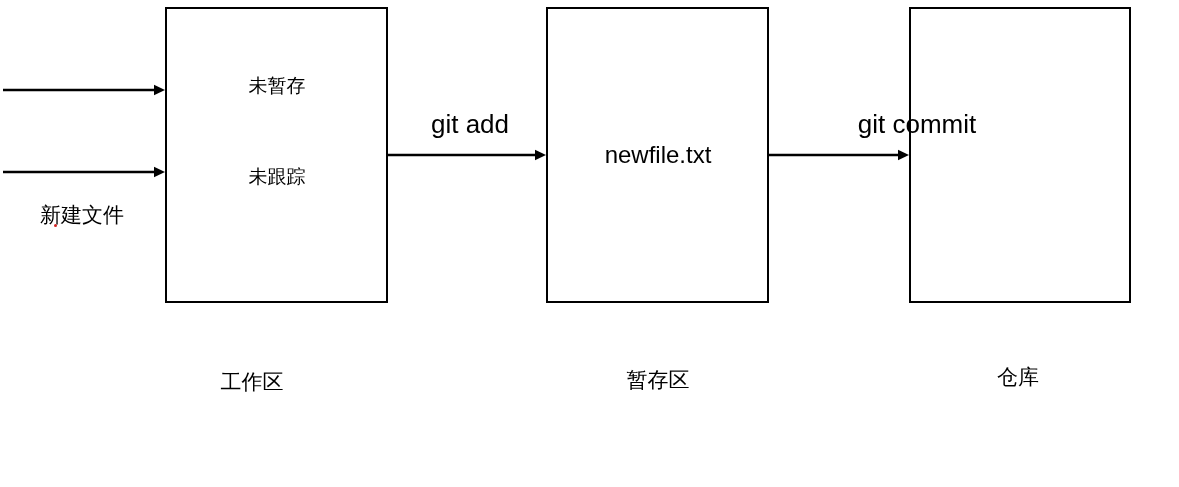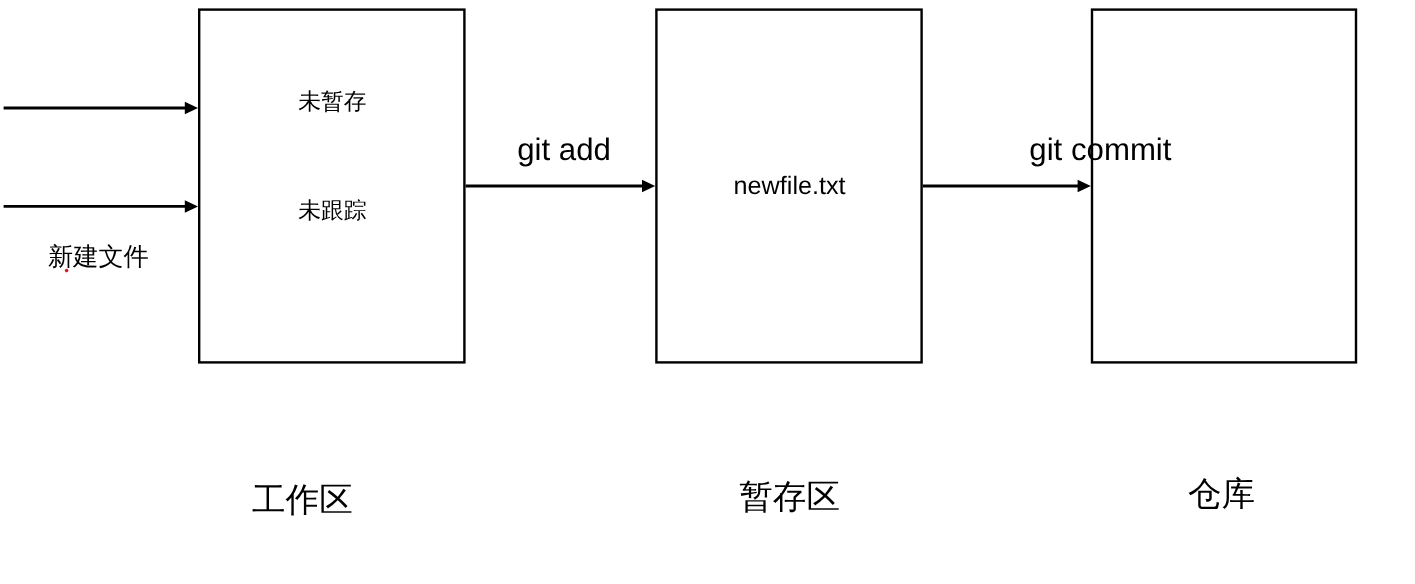--- a/index.html
+++ b/index.html
@@ -32,46 +32,45 @@
   .box-text {
     position: absolute;
     font-size: 19px;
     line-height: 1;
     color: #000000;
     text-align: center;
     white-space: nowrap;
     transform: translate(-50%, -50%);
   }
   .box-text.latin {
-    font-size: 21px;
+    font-size: 24px;
   }
 
   
   .caption {
     position: absolute;
     font-size: 21px;
     line-height: 1;
     color: #000000;
     white-space: nowrap;
     transform: translate(-50%, -50%);
   }
   .caption.left-align {
     transform: translate(0, -50%);
   }
 
   
   .zone-name {
     position: absolute;
-    font-size: 28px;
+    font-size: 21px;
     line-height: 1;
     color: #000000;
     white-space: nowrap;
     text-align: right;
     transform: translate(-50%, -50%);
-    margin-top: 36px;
   }
 
   
   .arrow-svg {
     position: absolute;
     left: 0;
     top: 0;
     width: 1179px;
     height: 487px;
     pointer-events: none;

